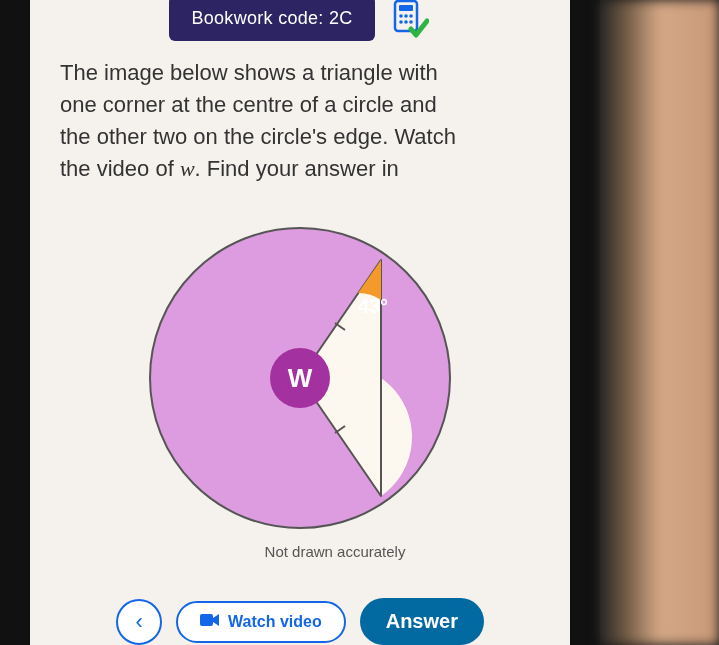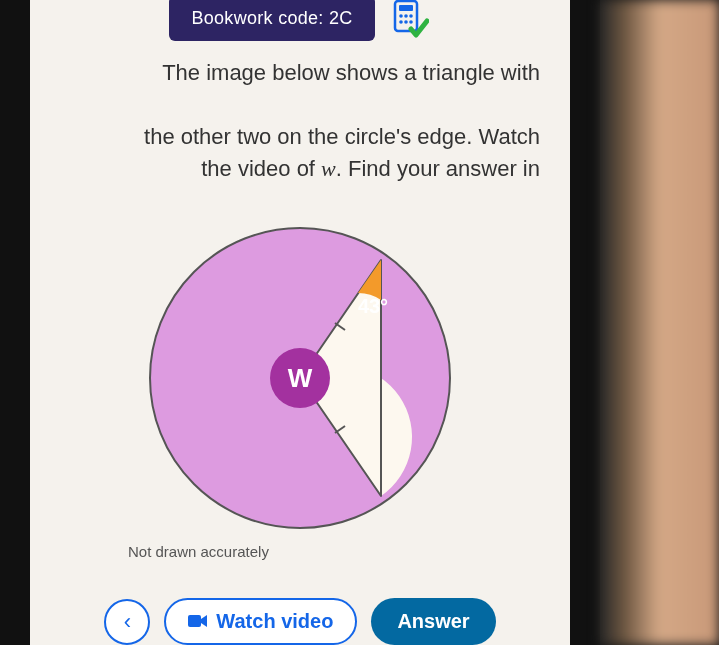--- a/index.html
+++ b/index.html
@@ -46,43 +46,43 @@
     letter-spacing: 0.3px;
   }
   .calc-icon {
     width: 44px;
     height: 44px;
     display: flex;
     align-items: center;
     justify-content: center;
   }
   .question-text {
-    text-align: right;
+    text-align: left;
     color: #333;
     font-size: 22px;
     line-height: 1.45;
     padding: 4px 30px 8px;
     font-weight: 400;
   }
   .question-text .ital { font-style: italic; font-family: Georgia, serif; }
   .diagram-wrap {
     flex: 1;
     display: flex;
     flex-direction: column;
     align-items: center;
     justify-content: center;
     padding: 6px 0 0 0;
   }
   .caption {
     color: #555;
     font-size: 15px;
     margin-top: 10px;
-    text-align: left;
+    text-align: center;
     width: 100%;
-    padding-left: 98px;
+    padding-left: 70px;
   }
   .bottom-bar {
     display: flex;
     align-items: center;
     gap: 14px;
     padding: 14px 16px 0 16px;
     justify-content: center;
   }
   .back-btn {
     width: 46px;
@@ -94,21 +94,21 @@
     font-size: 22px;
     display: flex;
     align-items: center;
     justify-content: center;
     cursor: pointer;
   }
   .watch-btn {
     border: 2px solid #1466e8;
     background: #fff;
     color: #1466e8;
-    font-size: 20px;
+    font-size: 16px;
     font-weight: 600;
     padding: 10px 22px;
     border-radius: 28px;
     display: flex;
     align-items: center;
     gap: 8px;
     cursor: pointer;
   }
   .answer-btn {
     background: #0369a1;
@@ -144,21 +144,21 @@
           <circle cx="12" cy="23" r="1.8" fill="#1466e8"></circle>
           <circle cx="17" cy="23" r="1.8" fill="#1466e8"></circle>
           <circle cx="22" cy="23" r="1.8" fill="#1466e8"></circle>
           <path d="M22 30 L27 36 L38 22" stroke="#2fb341" stroke-width="5" fill="none" stroke-linecap="round" stroke-linejoin="round"></path>
         </svg>
       </div>
     </div>
 
     <div class="question-text">
       <span>The image below shows a triangle with</span><br>
-      <br>
+      <span>one corner at the centre of a circle and</span><br>
       <span>the other two on the circle's edge. Watch</span><br>
       <span>the video of </span><span class="ital">w</span><span>. Find your answer in</span><br>
     </div>
 
     <div class="diagram-wrap">
       <svg width="310" height="310" viewBox="0 0 310 310">
 
         <circle cx="155" cy="155" r="150" fill="#dd9be0" stroke="#555" stroke-width="2"></circle>
 
         <path d="M 236 37 L 155 155 A 60 60 0 0 1 236 273 Z" fill="#fdf8ef" stroke="none"></path>

